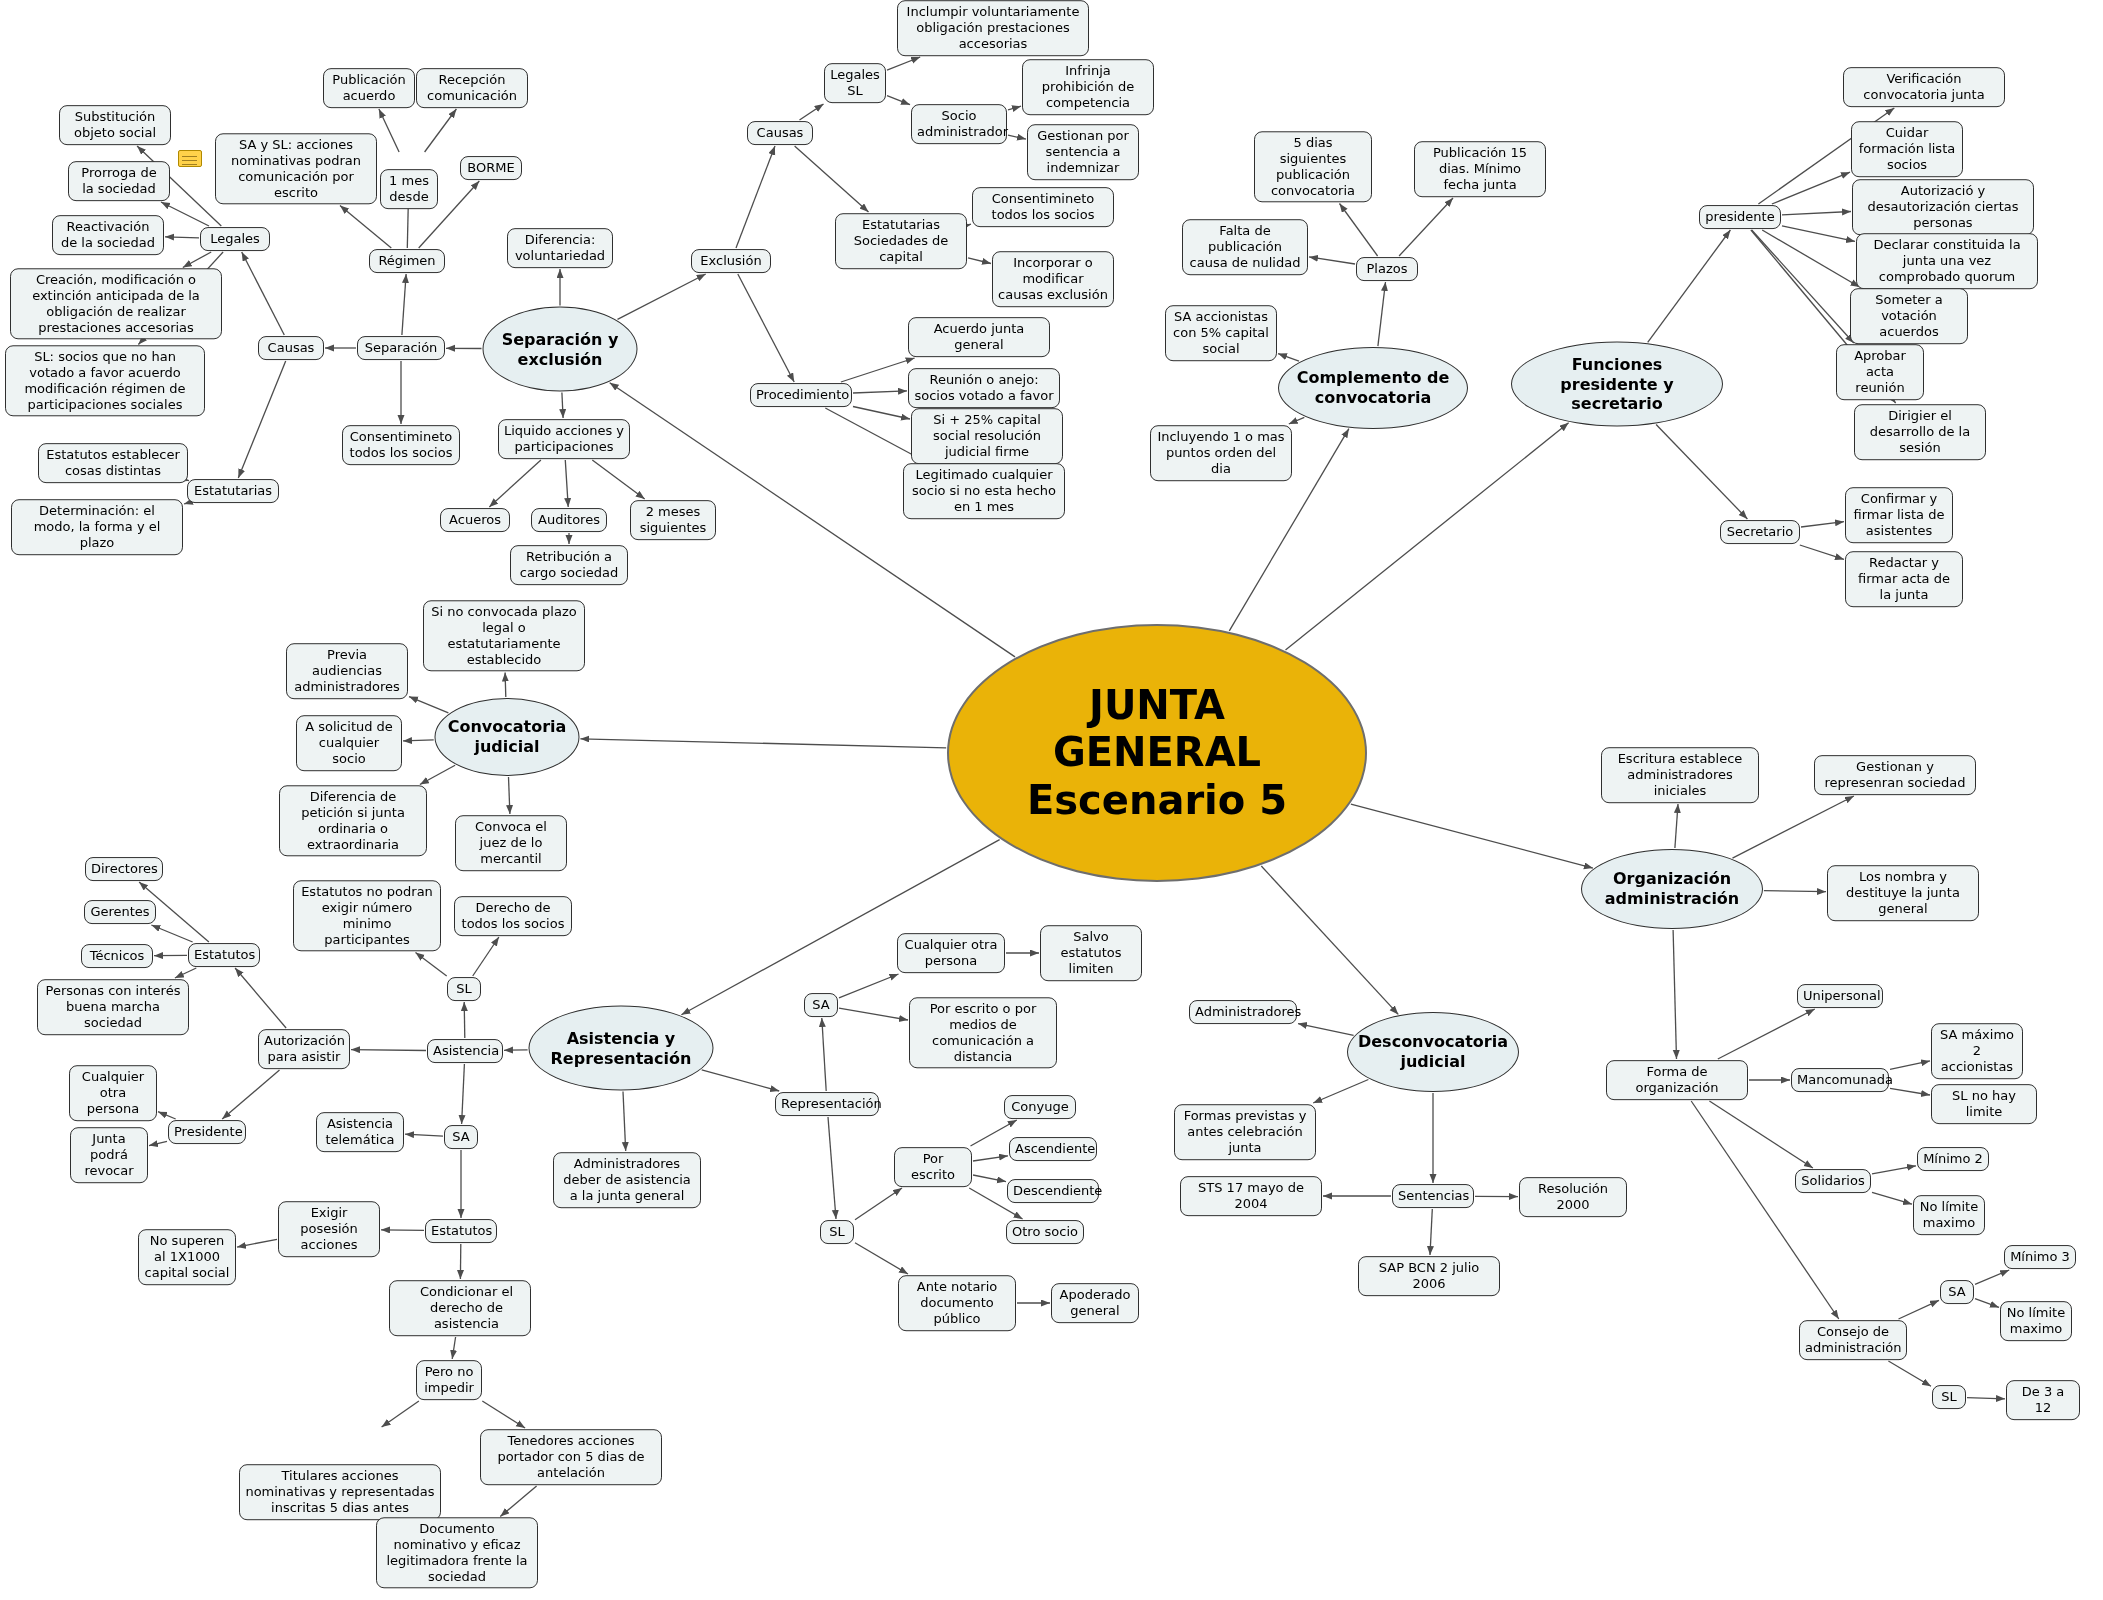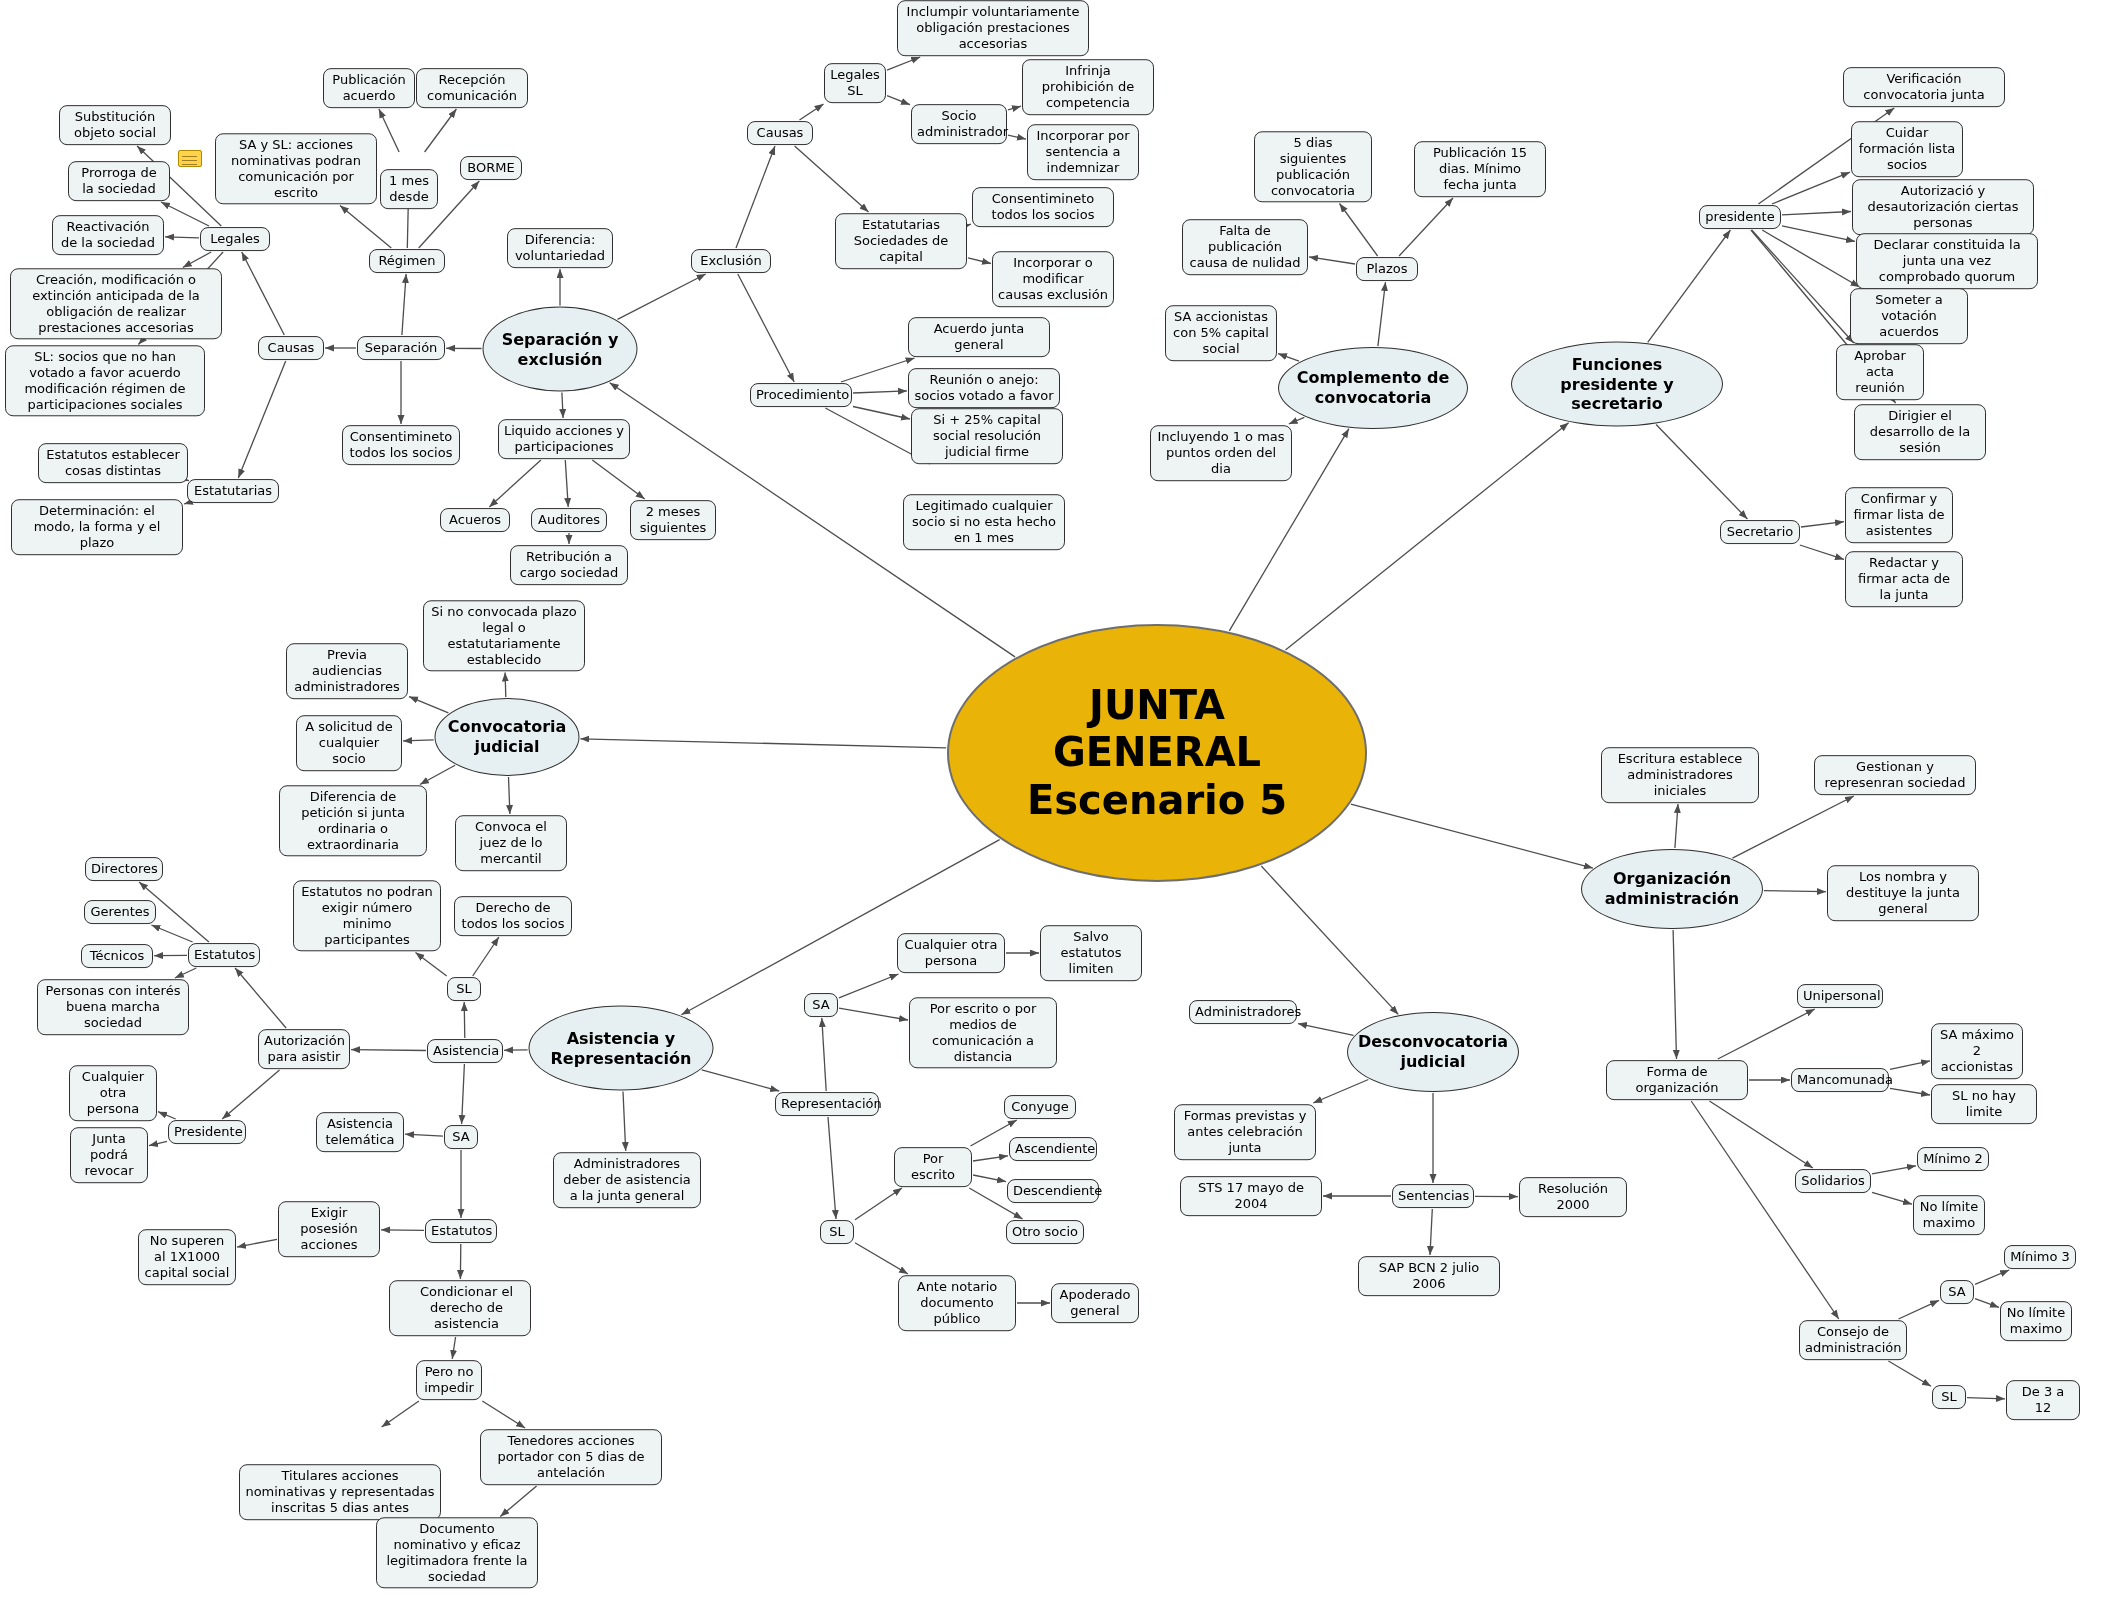--- a/index.html
+++ b/index.html
@@ -264,29 +264,29 @@
     <div class="node box" style="left: 569px; top: 520px; width: 76px;"><span>Auditores</span></div>
     <div class="node box" style="left: 673px; top: 520px; width: 86px;"><span>2 meses siguientes</span></div>
     <div class="node box" style="left: 569px; top: 565px; width: 118px;"><span>Retribución a cargo sociedad</span></div>
     <div class="node box" style="left: 560px; top: 248px; width: 106px;"><span>Diferencia: voluntariedad</span></div>
     <div class="node box" style="left: 731px; top: 261px; width: 80px;"><span>Exclusión</span></div>
     <div class="node box" style="left: 780px; top: 133px; width: 66px;"><span>Causas</span></div>
     <div class="node box" style="left: 855px; top: 83px; width: 62px;"><span>Legales SL</span></div>
     <div class="node box" style="left: 993px; top: 28px; width: 192px;"><span>Inclumpir voluntariamente obligación prestaciones accesorias</span></div>
     <div class="node box" style="left: 959px; top: 124px; width: 96px;"><span>Socio administrador</span></div>
     <div class="node box" style="left: 1088px; top: 87px; width: 132px;"><span>Infrinja prohibición de competencia</span></div>
-    <div class="node box" style="left: 1083px; top: 152px; width: 112px;"><span>Incorporar por sentencia a indemnizar</span></div>
+    <div class="node box" style="left: 1083px; top: 152px; width: 112px;"><span>Gestionan por sentencia a indemnizar</span></div>
     <div class="node box" style="left: 901px; top: 241px; width: 132px;"><span>Estatutarias Sociedades de capital</span></div>
     <div class="node box" style="left: 1043px; top: 207px; width: 142px;"><span>Consentimineto todos los socios</span></div>
     <div class="node box" style="left: 1053px; top: 279px; width: 122px;"><span>Incorporar o modificar causas exclusión</span></div>
     <div class="node box" style="left: 801px; top: 395px; width: 102px;"><span>Procedimiento</span></div>
     <div class="node box" style="left: 979px; top: 337px; width: 142px;"><span>Acuerdo junta general</span></div>
     <div class="node box" style="left: 984px; top: 388px; width: 152px;"><span>Reunión o anejo: socios votado a favor</span></div>
     <div class="node box" style="left: 987px; top: 436px; width: 152px;"><span>Si + 25% capital social resolución judicial firme</span></div>
-    <div class="node box" style="left: 984px; top: 522px; width: 162px;"><span>Legitimado cualquier socio si no esta hecho en 1 mes</span></div>
+    <div class="node box" style="left: 984px; top: 491px; width: 162px;"><span>Legitimado cualquier socio si no esta hecho en 1 mes</span></div>
     <div class="node box" style="left: 1313px; top: 167px; width: 118px;"><span>5 dias siguientes publicación convocatoria</span></div>
     <div class="node box" style="left: 1480px; top: 169px; width: 132px;"><span>Publicación 15 dias. Mínimo fecha junta</span></div>
     <div class="node box" style="left: 1245px; top: 247px; width: 126px;"><span>Falta de publicación causa de nulidad</span></div>
     <div class="node box" style="left: 1387px; top: 269px; width: 62px;"><span>Plazos</span></div>
     <div class="node box" style="left: 1221px; top: 333px; width: 112px;"><span>SA accionistas con 5% capital social</span></div>
     <div class="node box" style="left: 1221px; top: 453px; width: 142px;"><span>Incluyendo 1 o mas puntos orden del dia</span></div>
     <div class="node box" style="left: 1740px; top: 217px; width: 82px;"><span>presidente</span></div>
     <div class="node box" style="left: 1924px; top: 87px; width: 162px;"><span>Verificación convocatoria junta</span></div>
     <div class="node box" style="left: 1907px; top: 149px; width: 112px;"><span>Cuidar formación lista socios</span></div>
     <div class="node box" style="left: 1943px; top: 207px; width: 182px;"><span>Autorizació y desautorización ciertas personas</span></div>

